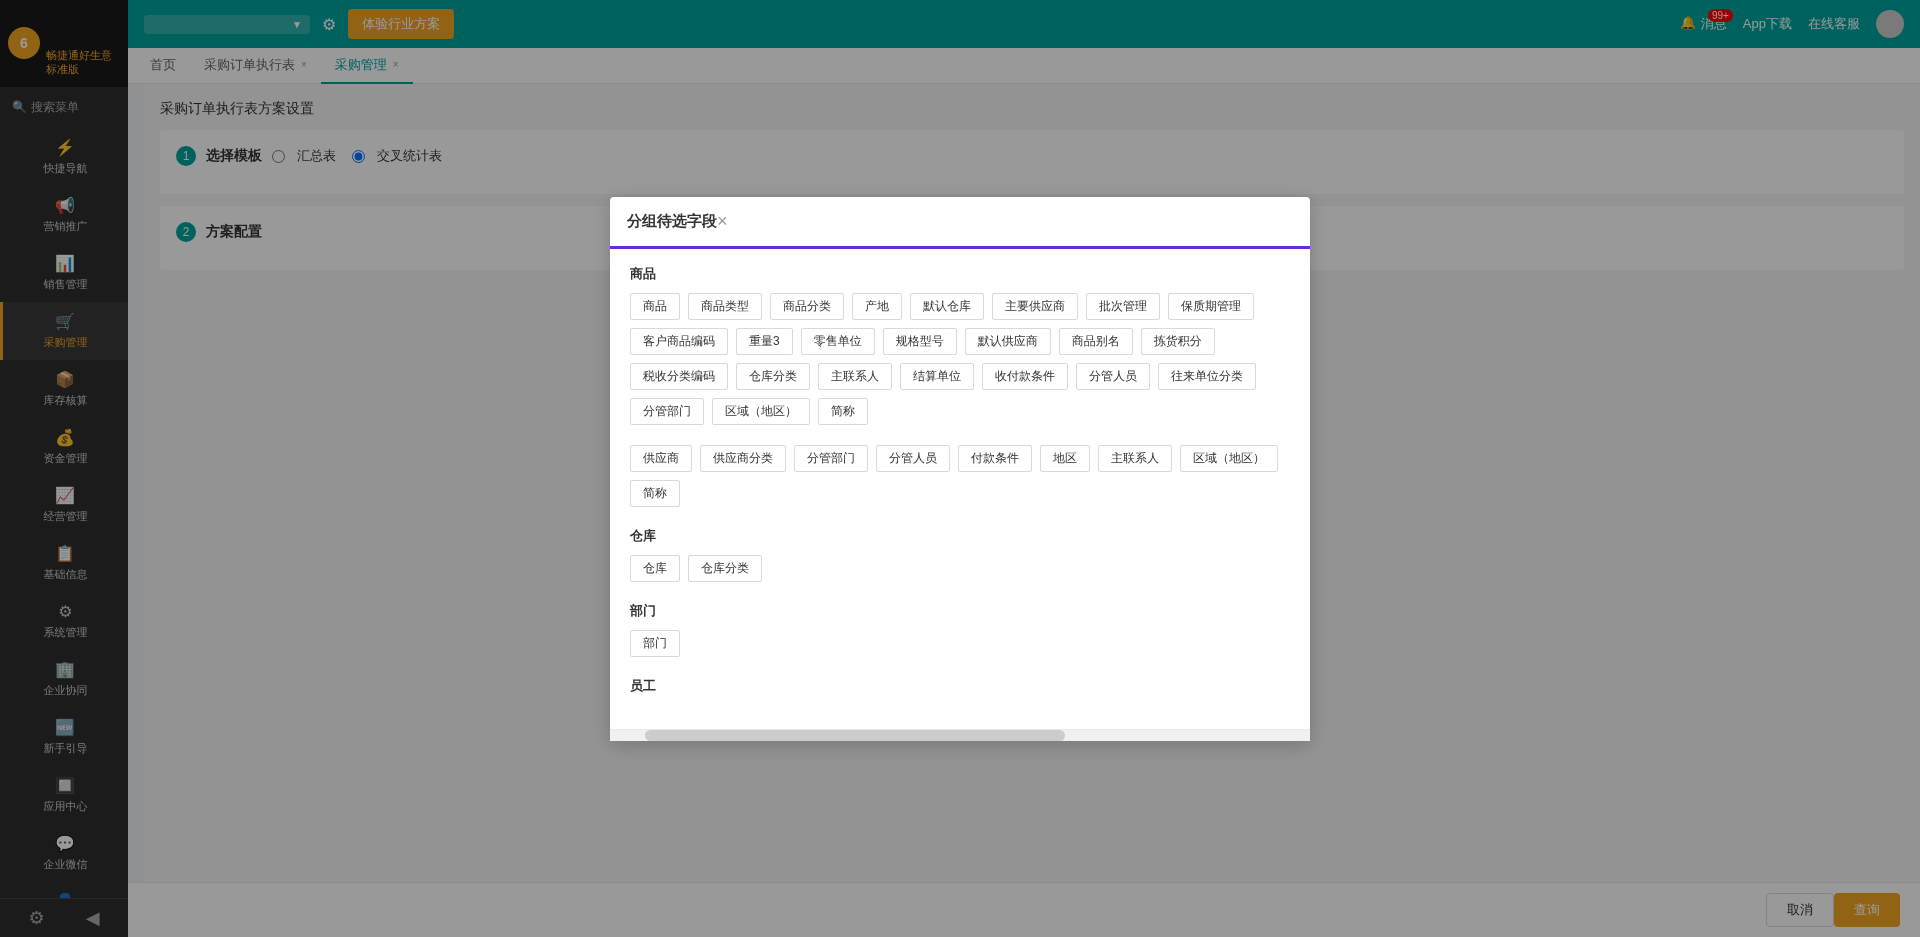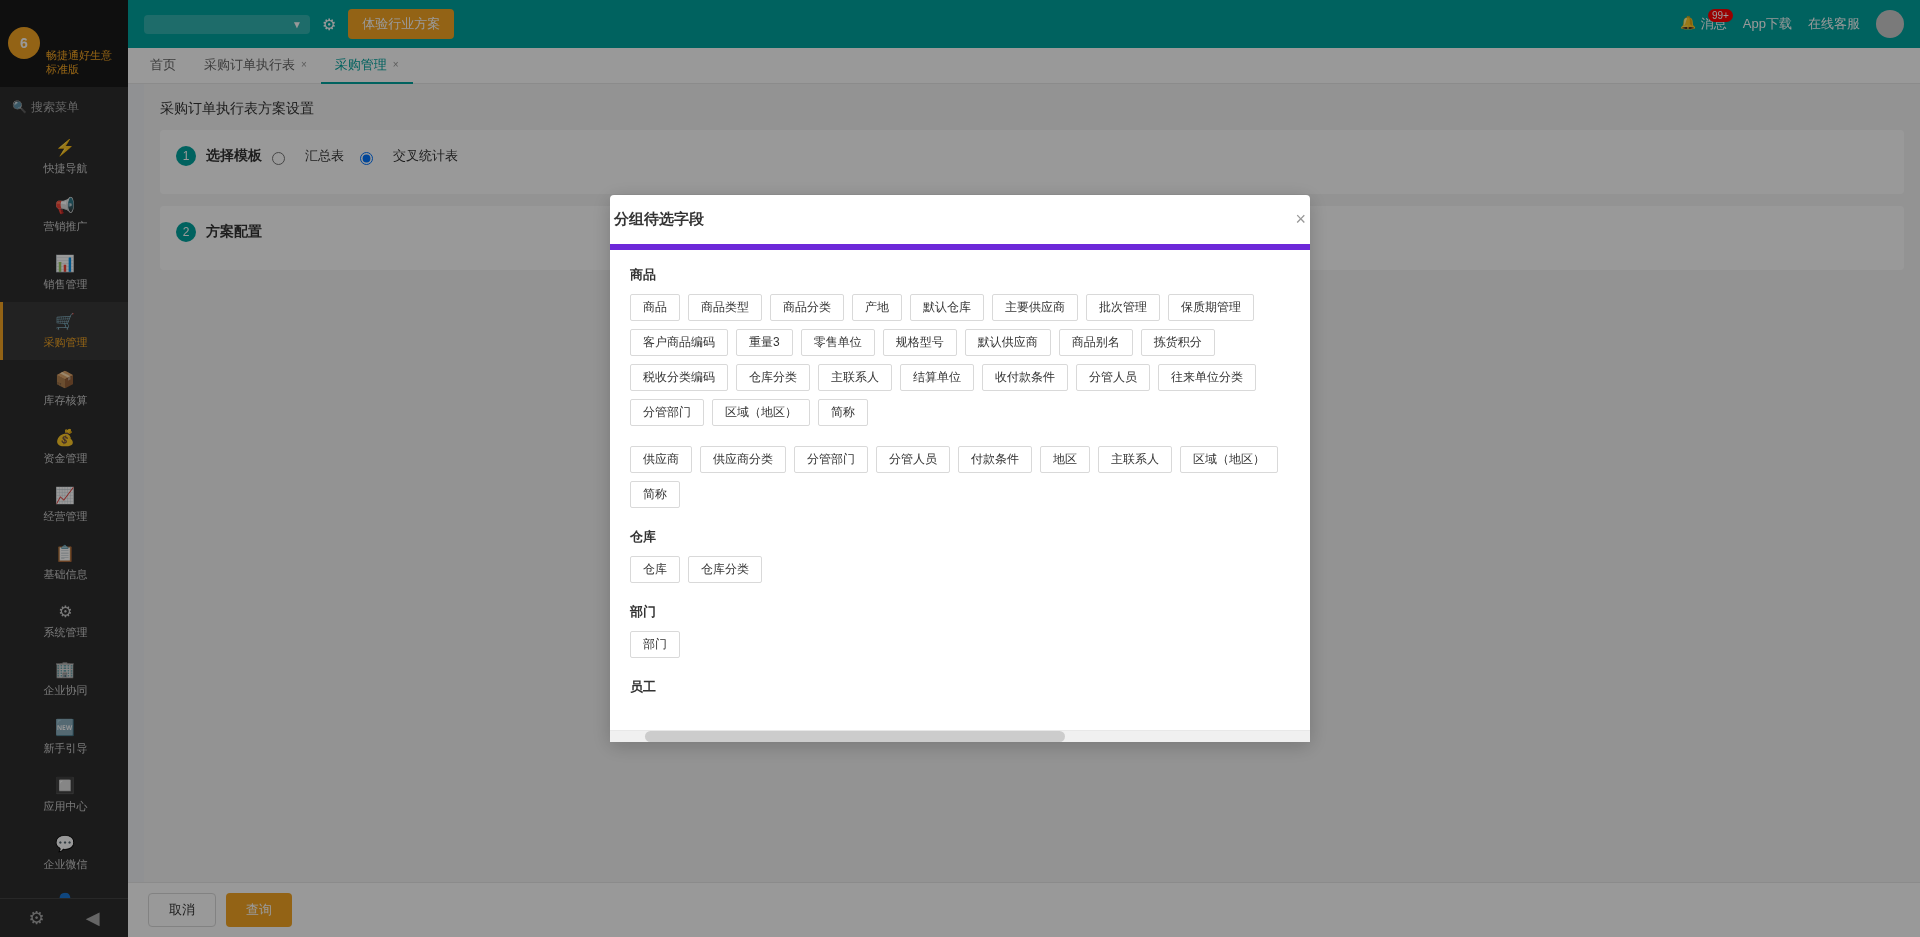--- a/index.html
+++ b/index.html
@@ -42,51 +42,51 @@
     .tab-close { font-size: 10px; color: #999; }
     .tab-spacer { flex: 1; }
 
     
     .content-area { flex: 1; overflow: auto; padding: 16px; background: #f5f5f5; margin-left: 16px; }
     .page-title { font-size: 14px; color: #333; margin-bottom: 12px; }
 
     
     .modal-overlay { position: fixed; top: 0; left: 0; right: 0; bottom: 0; background: rgba(0,0,0,0.4); display: flex; align-items: center; justify-content: center; z-index: 1000; }
     .modal { background: white; border-radius: 4px; width: 700px; max-height: 580px; display: flex; flex-direction: column; position: relative; box-shadow: 0 4px 20px rgba(0,0,0,0.2); }
-    .modal-header { padding: 14px 4px; border-bottom: 6px solid #6d28d9; display: flex; justify-content: space-between; align-items: center; flex-shrink: 0; }
+    .modal-header { padding: 14px 17px; border-bottom: 3px solid #6d28d9; display: flex; align-items: center; flex-shrink: 0; }
     .modal-title { font-size: 15px; font-weight: bold; color: #333; }
     .modal-close { background: transparent; border: none; font-size: 18px; cursor: pointer; color: #999; }
 
     
     .modal-scroll { overflow-y: auto; max-height: 480px; }
 
     
     .section { margin-bottom: 20px; }
     .section-title { font-size: 13px; font-weight: bold; color: #333; margin-bottom: 10px; }
     .tag-grid { display: flex; flex-wrap: wrap; gap: 8px; }
     .tag { border: 1px solid #d9d9d9; border-radius: 2px; padding: 4px 12px; font-size: 12px; color: #333; cursor: pointer; background: white; }
 
     
     .bg-section { background: white; border-radius: 4px; padding: 16px; margin-bottom: 12px; }
     .step-header { display: flex; align-items: center; gap: 10px; margin-bottom: 12px; }
     .step-num { background: #00a39e; color: white; border-radius: 50%; width: 20px; height: 20px; display: flex; align-items: center; justify-content: center; font-size: 12px; }
     .step-title { font-size: 14px; font-weight: bold; color: #333; }
     .radio-group { display: flex; gap: 16px; align-items: center; }
-    .radio-label { display: flex; align-items: flex-end; gap: 20px; font-size: 13px; color: #333; cursor: pointer; }
+    .radio-label { display: flex; align-items: center; gap: 12px; font-size: 13px; color: #333; cursor: pointer; }
 
     
     .btn-cancel { background: white; border: 1px solid #d9d9d9; color: #333; border-radius: 4px; padding: 7px 20px; cursor: pointer; font-size: 13px; }
     .btn-confirm { background: #f5a623; border: none; color: white; border-radius: 4px; padding: 7px 20px; cursor: pointer; font-size: 13px; }
 
     
     .modal-hscroll { height: 12px; background: #f0f0f0; border-top: 1px solid #e8e8e8; position: relative; }
     .modal-hscroll-bar { height: 100%; background: #ccc; border-radius: 6px; width: 60%; margin-left: 5%; }
 
     
-    .bottom-bar { background: white; border-top: 1px solid #e8e8e8; padding: 10px 20px; display: flex; justify-content: flex-start; gap: 10px; }
+    .bottom-bar { background: white; border-top: 1px solid #e8e8e8; padding: 10px 20px; display: flex; justify-content: flex-end; }
   </style>
 </head>
 <body>
 
 <div class="sidebar">
   <div class="sidebar-logo">
     <div class="logo-icon">
       <span>6</span>
     </div>
     <div class="logo-text">

